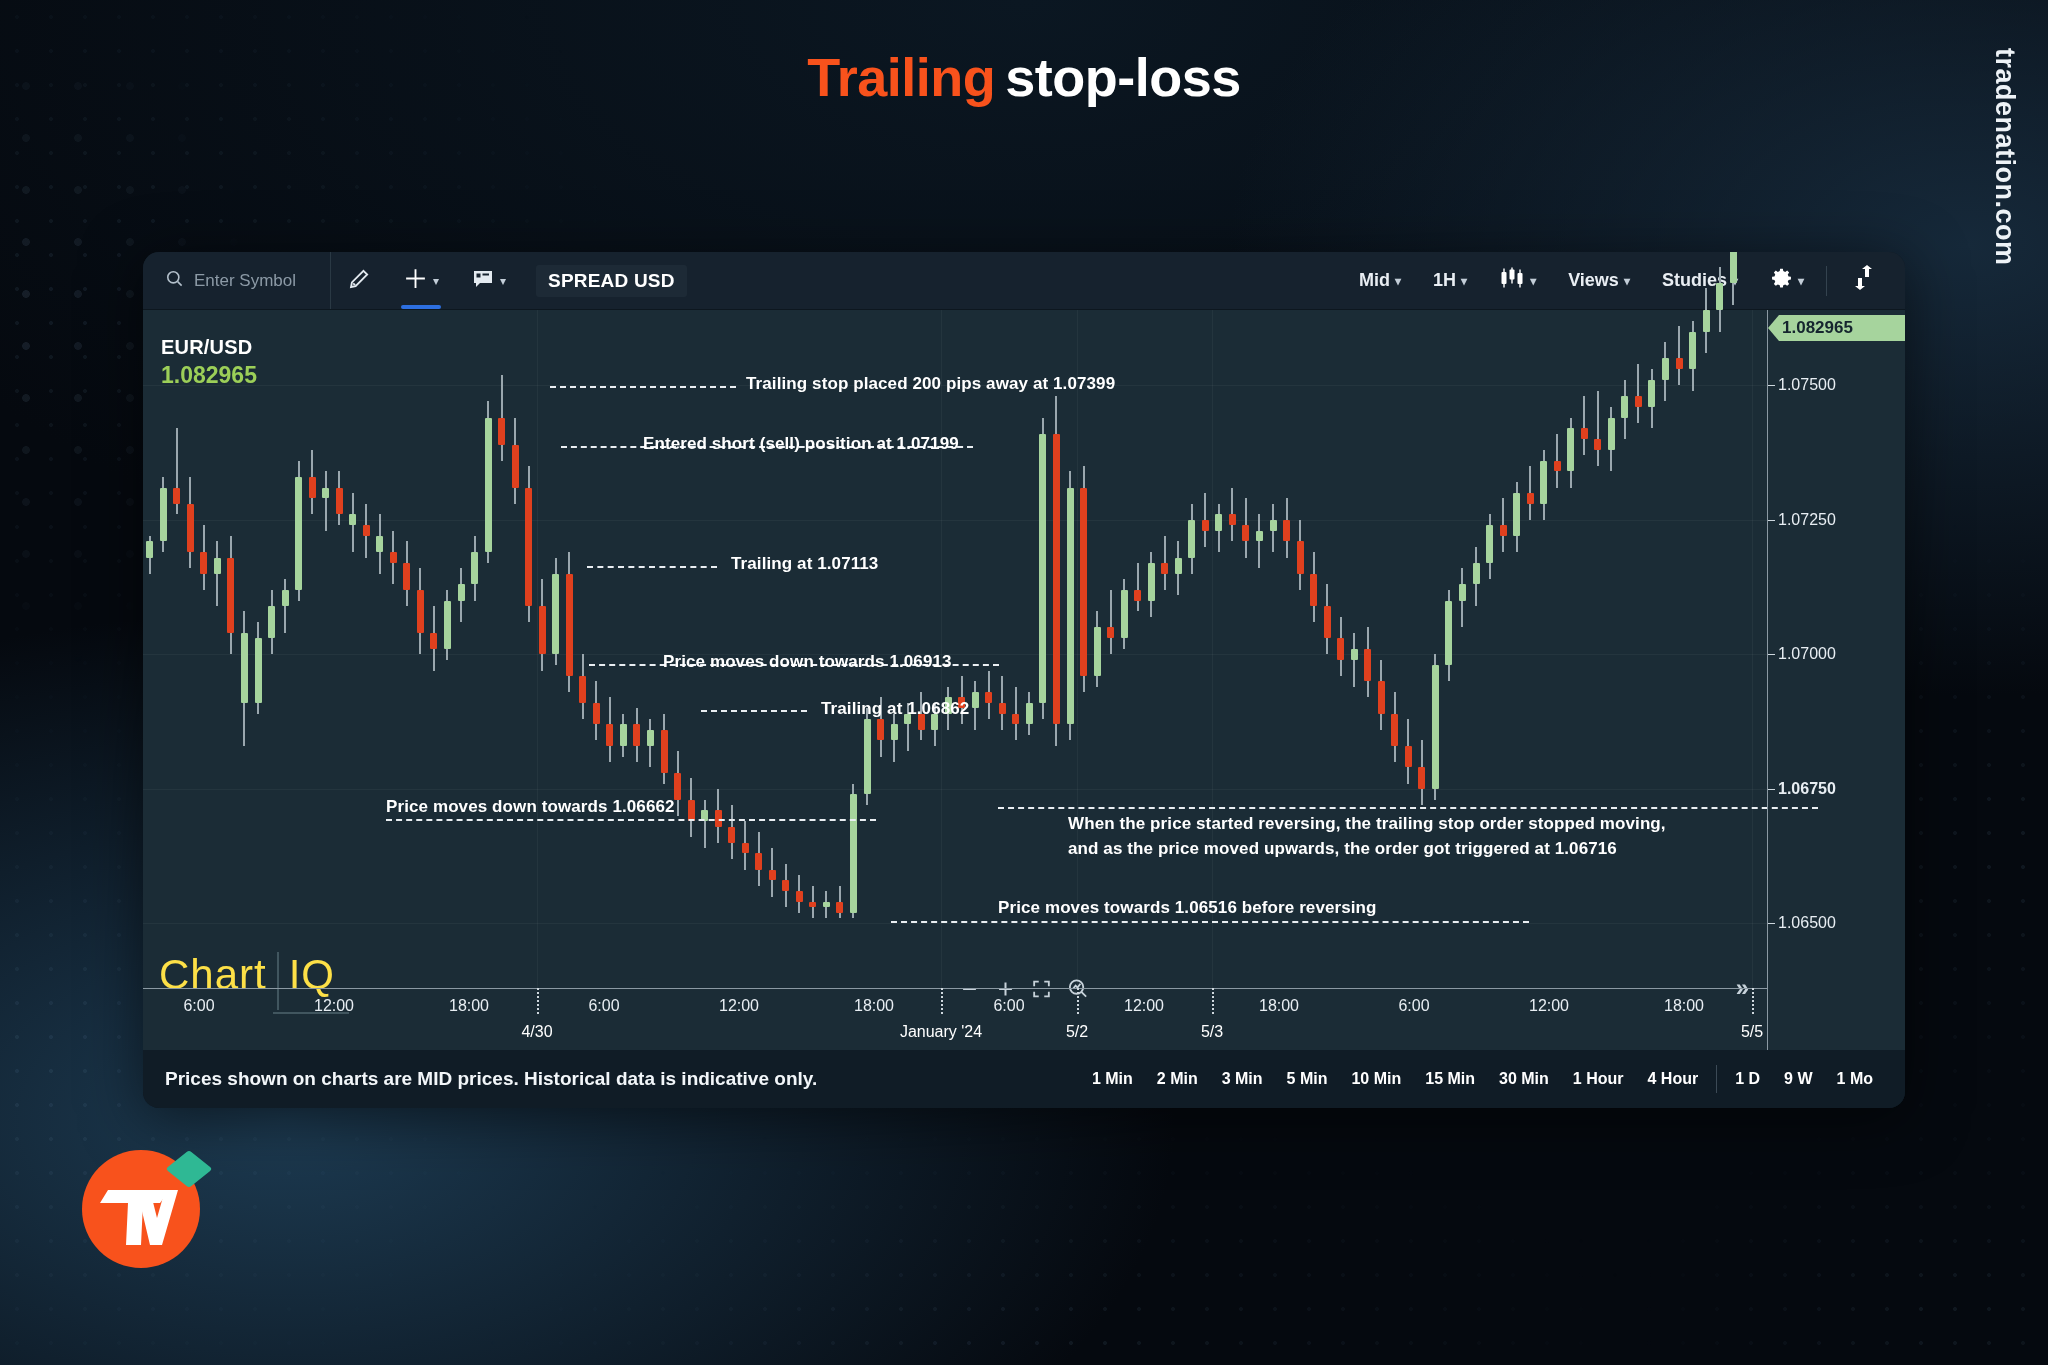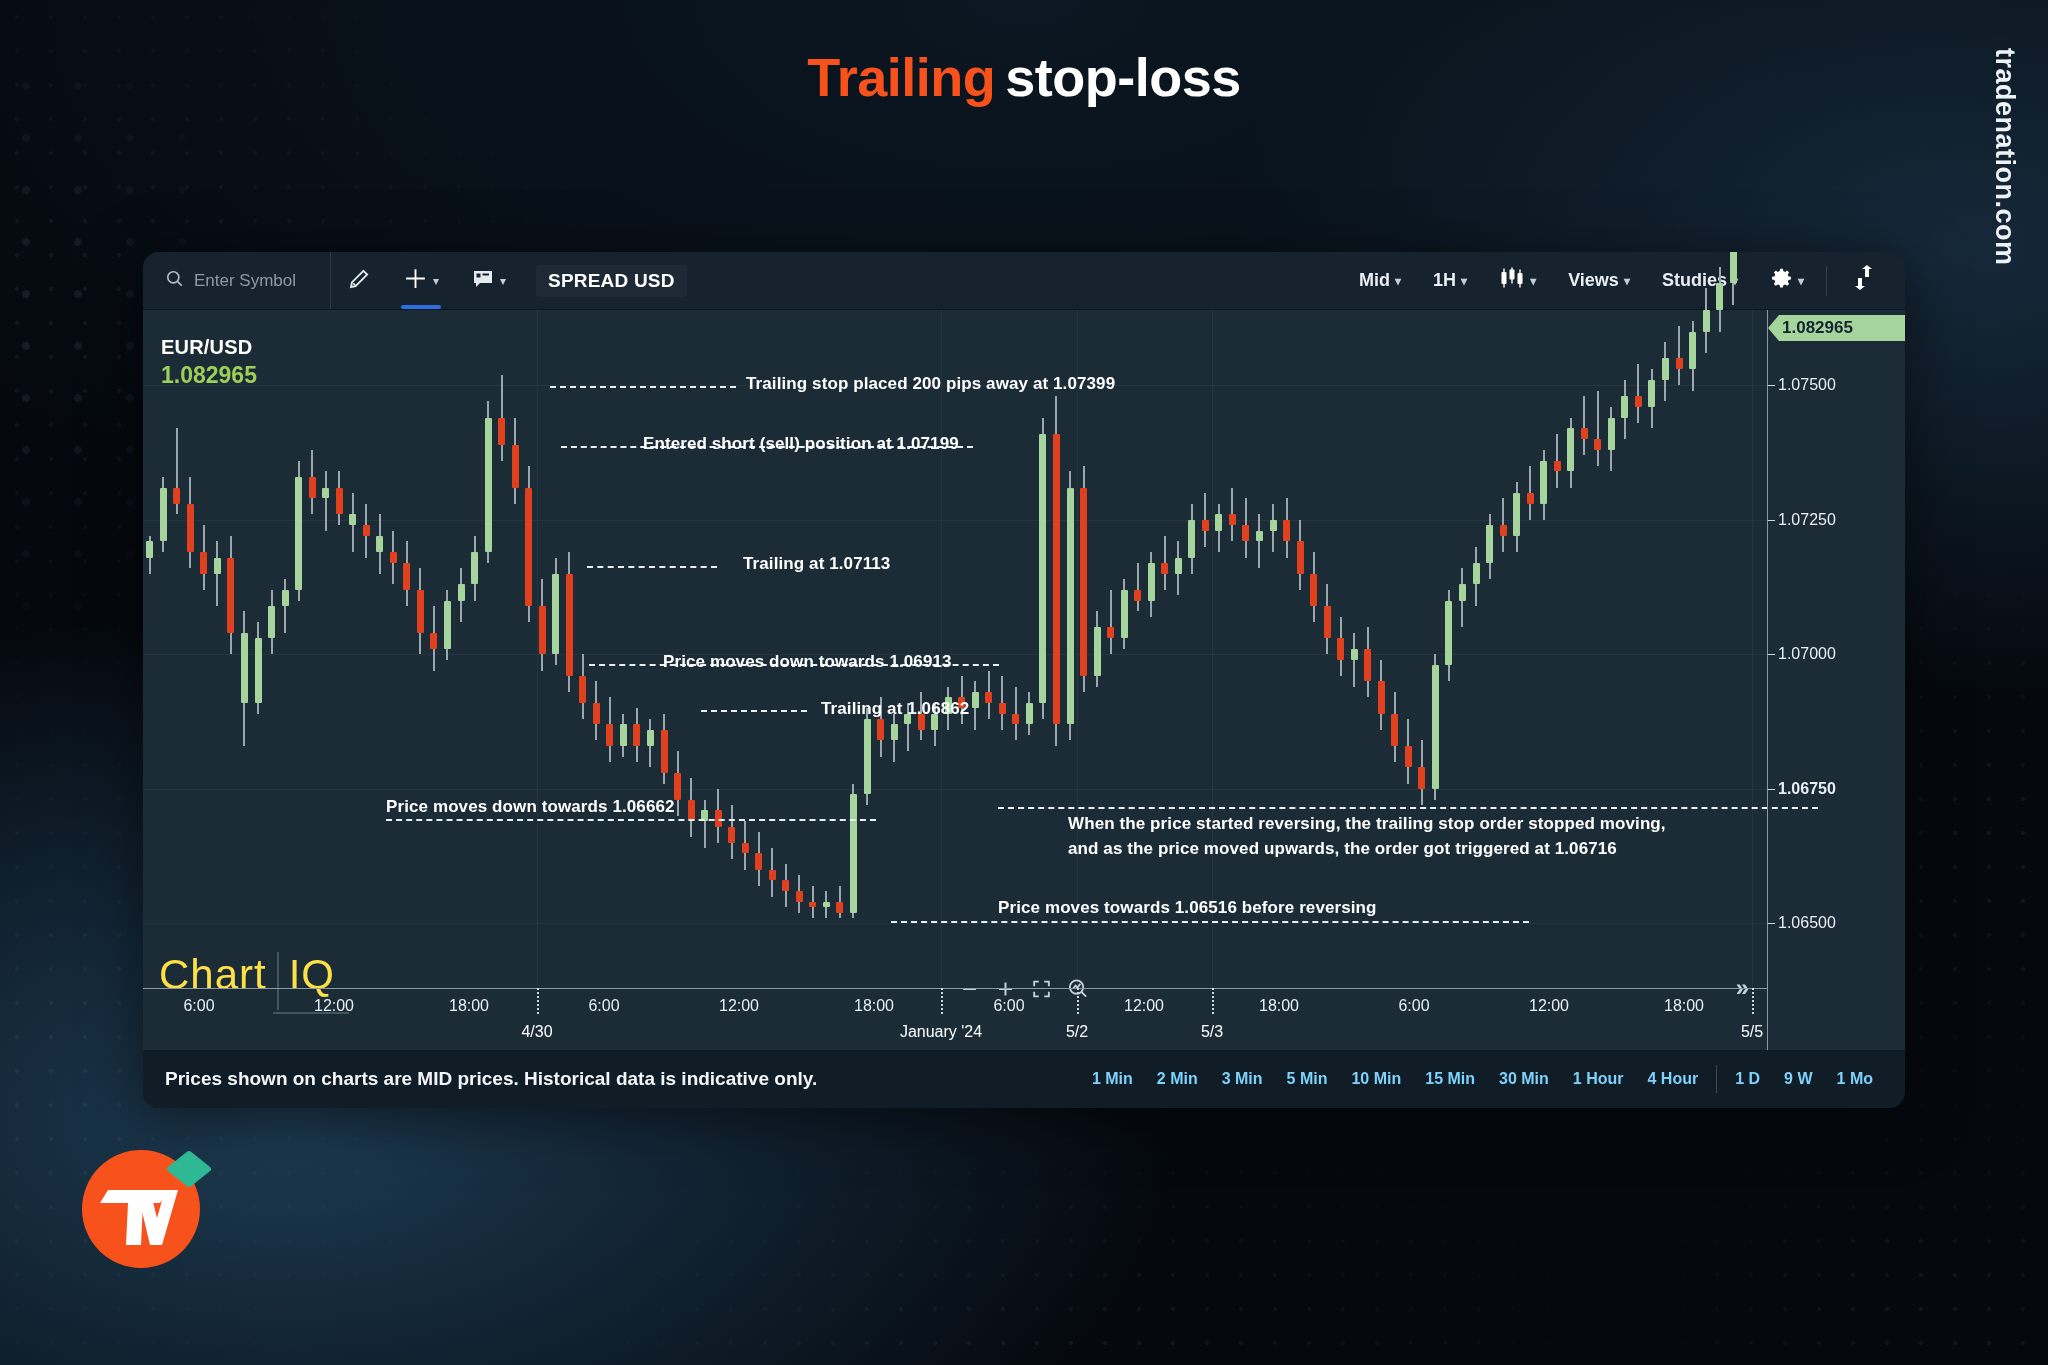--- a/index.html
+++ b/index.html
@@ -184,21 +184,21 @@
   .x-sep { position: absolute; top: -1px; width: 0; border-left: 2px dotted #cfd8de; height: 26px; }
 
   
   .footer {
     position: absolute; left: 0; bottom: 0; width: 1762px; height: 58px;
     background: #101c26;
     display: flex; align-items: center;
   }
   .footer-note { margin-left: 22px; color: #f2f6f9; font-size: 19px; font-weight: bold; }
   .tf-list { margin-left: auto; display: flex; align-items: center; padding-right: 20px; }
-  .tf { color: #7dd3fc; font-size: 16px; font-weight: bold; padding: 0 12px; }
+  .tf { color: #ffffff; font-size: 16px; font-weight: bold; padding: 0 12px; }
   .tf-sep { width: 1px; height: 28px; background: #3c4a56; margin: 0 6px; }
 
   
   .logo {
     position: absolute; left: 82px; top: 1150px;
     width: 118px; height: 118px;
     border-radius: 50%;
     background: #f8521c;
   }
   .logo-diamond {
@@ -815,21 +815,21 @@
     <div class="dashline" style="left:418px; top:136px; width:412px;"></div>
     <div class="dashline" style="left:444px; top:256px; width:130px;"></div>
     <div class="dashline" style="left:446px; top:354px; width:410px;"></div>
     <div class="dashline" style="left:558px; top:400px; width:106px;"></div>
     <div class="dashline" style="left:243px; top:509px; width:490px;"></div>
     <div class="dashline" style="left:855px; top:497px; width:820px;"></div>
     <div class="dashline" style="left:748px; top:611px; width:638px;"></div>
 
     <div class="anno" style="left:603px; top:64px;">Trailing stop placed 200 pips away at 1.07399</div>
     <div class="anno" style="left:500px; top:124px;">Entered short (sell) position at 1.07199</div>
-    <div class="anno" style="left:600px; top:244px;">Trailing at 1.07113</div>
+    <div class="anno" style="left:588px; top:244px;">Trailing at 1.07113</div>
     <div class="anno" style="left:520px; top:342px;">Price moves down towards 1.06913</div>
     <div class="anno" style="left:678px; top:389px;">Trailing at 1.06862</div>
     <div class="anno" style="left:243px; top:487px;">Price moves down towards 1.06662</div>
     <div class="anno two" style="left:925px; top:502px;">When the price started reversing, the trailing stop order stopped moving,
 and as the price moved upwards, the order got triggered at 1.06716</div>
     <div class="anno" style="left:855px; top:588px;">Price moves towards 1.06516 before reversing</div>
 
     <div class="price-axis">
       <div id="pricelayer">
           <div class="price-tick" style="top: 75.3333px;">1.07500</div>

